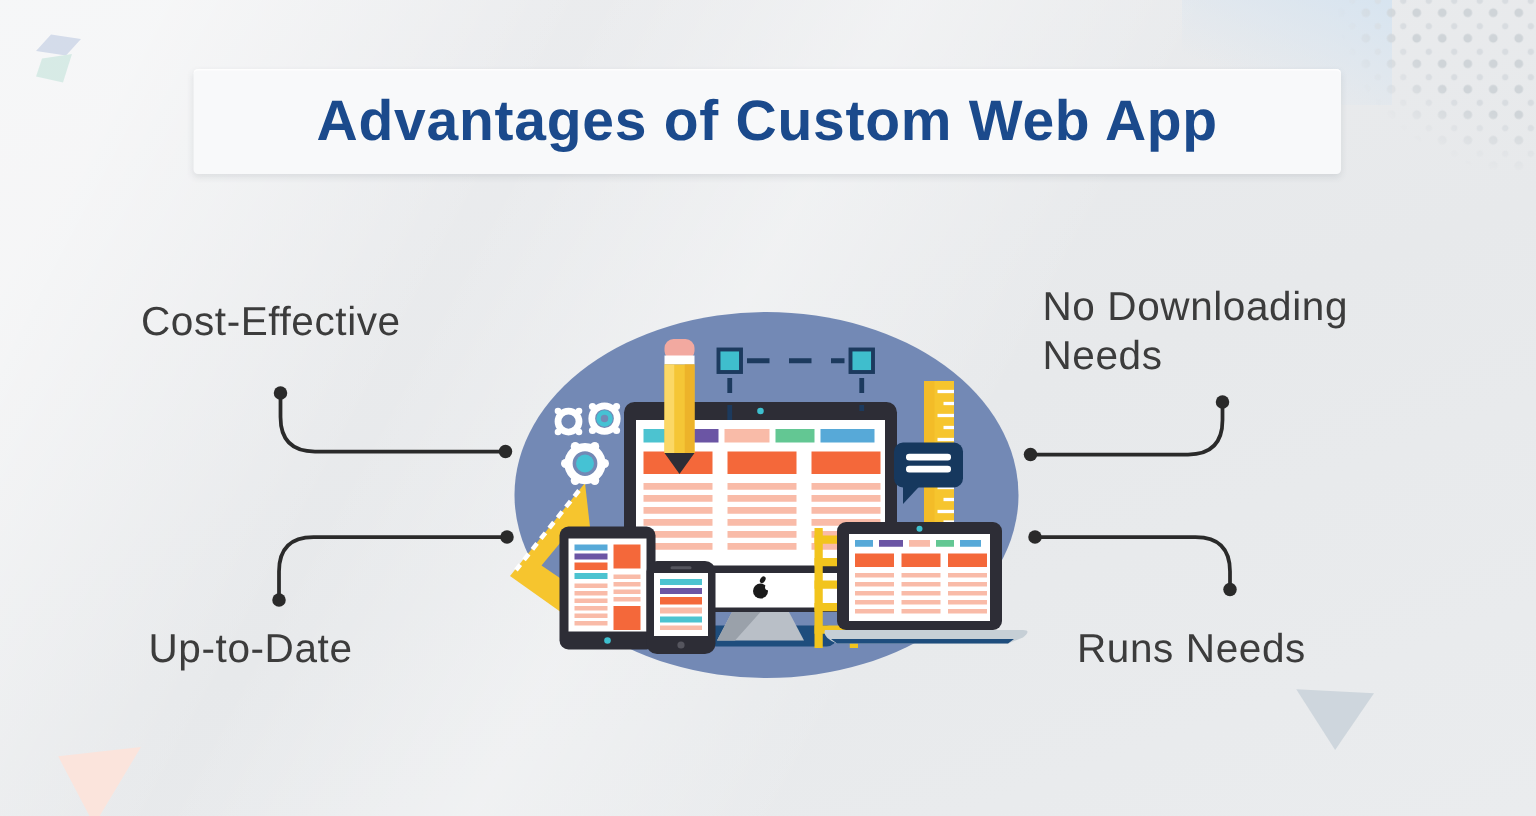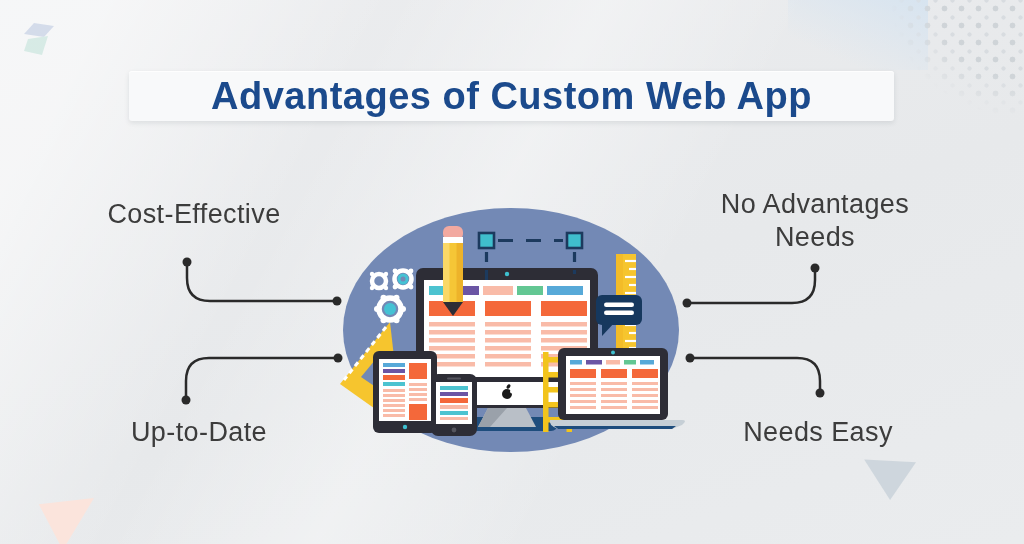--- a/index.html
+++ b/index.html
@@ -18,29 +18,29 @@
     background-image:
       radial-gradient(#cfd4d8 2.6px, rgba(0,0,0,0) 3.2px),
       radial-gradient(#d8dce0 1.8px, rgba(0,0,0,0) 2.4px);
     background-size:17px 17px, 17px 17px;
     background-position:0 0, 8px 9px;
     -webkit-mask-image:radial-gradient(170px 150px at 100% 0%, #000 52%, rgba(0,0,0,0) 78%);
     mask-image:radial-gradient(170px 150px at 100% 0%, #000 52%, rgba(0,0,0,0) 78%);
   }
 
   
-  .banner { left:129px; top:71px; width:765px; height:50px;
+  .banner { left:129px; top:46px; width:765px; height:70px;
     background:var(--banner,#f8f9fa); border-radius:3px;
     box-shadow:0 2px 5px rgba(60,70,85,.12), 0 1px 0 rgba(255,255,255,.8) inset;
     display:flex; align-items:center; justify-content:center; }
   .title { color:var(--title-blue,#1b4a8c); font-size:38px; font-weight:700; letter-spacing:.5px; }
 
   
   .adv { color:var(--label-gray,#3c3c3c); font-size:27px; letter-spacing:.4px;
-    text-align:center; width:200px; line-height:33px; }
+    width:200px; line-height:33px; }
   .adv.tl { left:94px;  top:198px; }
   .adv.tr { left:695px; top:188px; width:240px; }
   .adv.bl { left:99px;  top:416px; }
   .adv.br { left:718px; top:416px; }
 
   .connectors { left:0; top:0; }
   .connectors path { fill:none; stroke:var(--line-dark,#2a2a2a); stroke-width:2.5; }
   .connectors circle { fill:var(--line-dark,#2a2a2a); }
 
   
@@ -80,23 +80,23 @@
     <circle cx="338" cy="358" r="4.5"></circle>
   <path d="M 815 268 L 815 280 Q 815 303 792 303 L 687 303"></path>
   <circle cx="815" cy="268" r="4.5"></circle>
     <circle cx="687" cy="303" r="4.5"></circle>
   <path d="M 690 358 L 797 358 Q 820 358 820 381 L 820 393"></path>
   <circle cx="690" cy="358" r="4.5"></circle>
     <circle cx="820" cy="393" r="4.5"></circle>
 </svg>
 
 <div class="abs adv tl">Cost-Effective</div>
-<div class="abs adv tr">No Advantages Needs</div>
+<div class="abs adv tr">No Downloading Needs</div>
 <div class="abs adv bl">Up-to-Date</div>
-<div class="abs adv br">Needs Easy</div>
+<div class="abs adv br">Runs Needs</div>
 
 <svg class="abs" style="left:330px; top:196px;" width="372" height="262" viewBox="0 0 372 262">
 
   <ellipse cx="181" cy="134" rx="168" ry="122" fill="var(--ellipse-blue,#7389b5)"></ellipse>
 
   <g>
     <polygon points="60,126 10,188 72,232" class="f-yellow"></polygon>
     <polygon points="50,158 31,181 56,198" fill="var(--ellipse-blue,#7389b5)"></polygon>
     <line x1="56" y1="131" x2="14" y2="184" stroke="#fff" stroke-width="3" stroke-dasharray="5 4"></line>
   </g>

